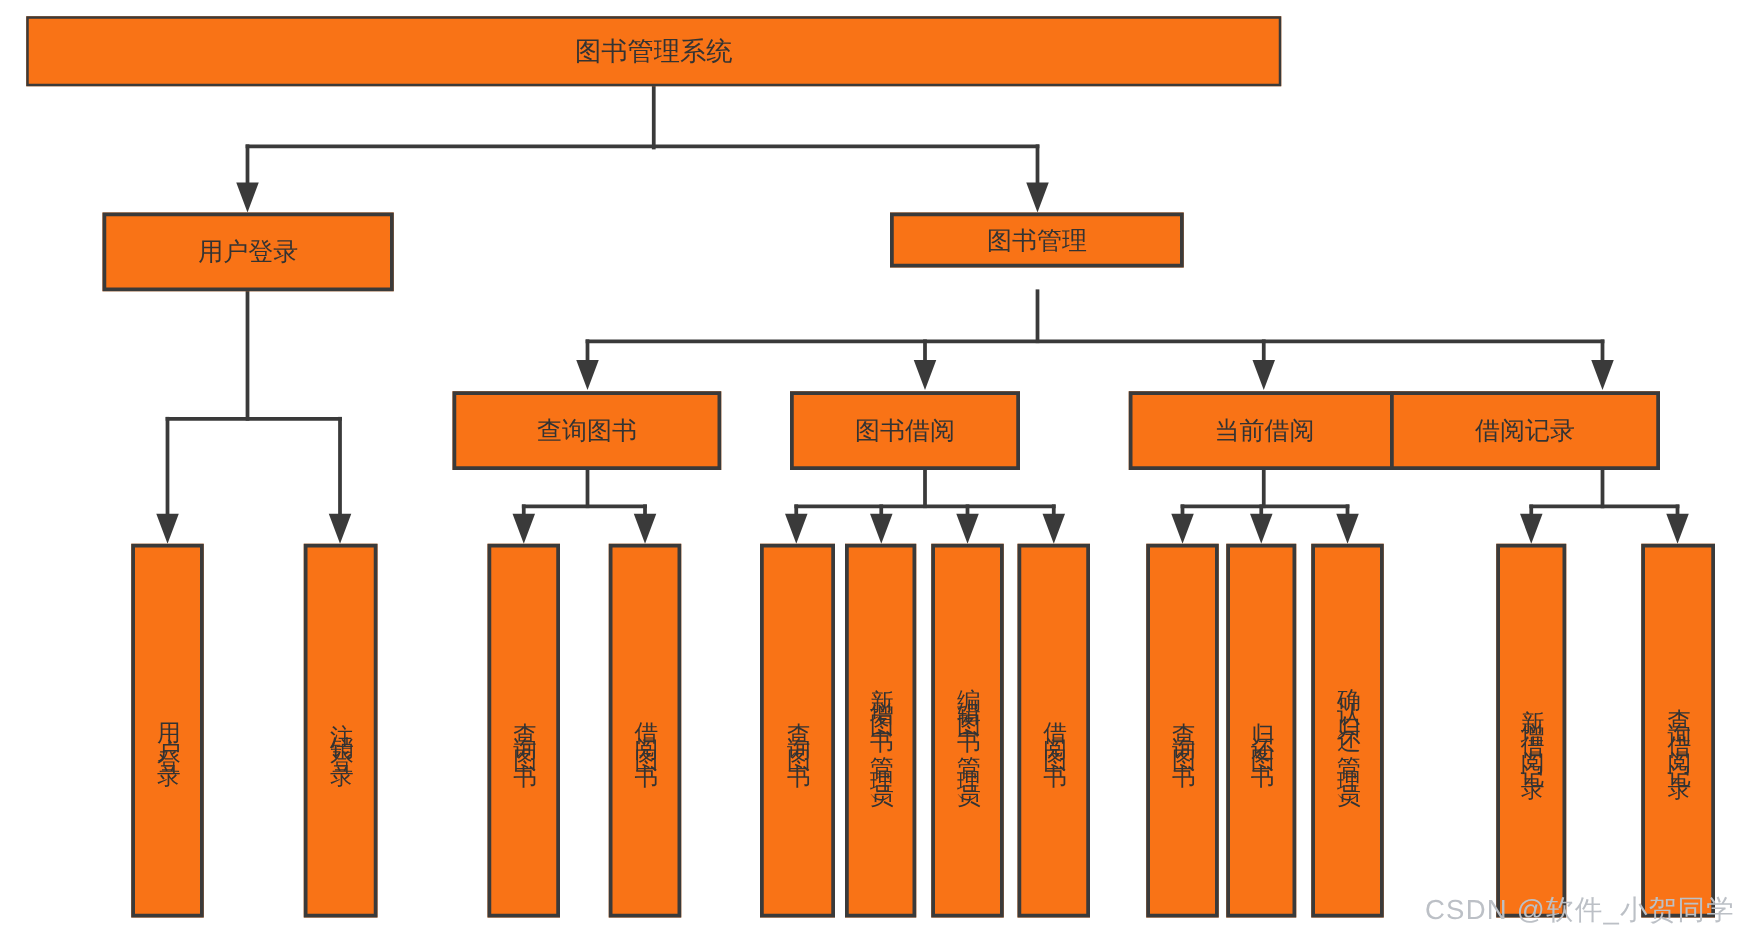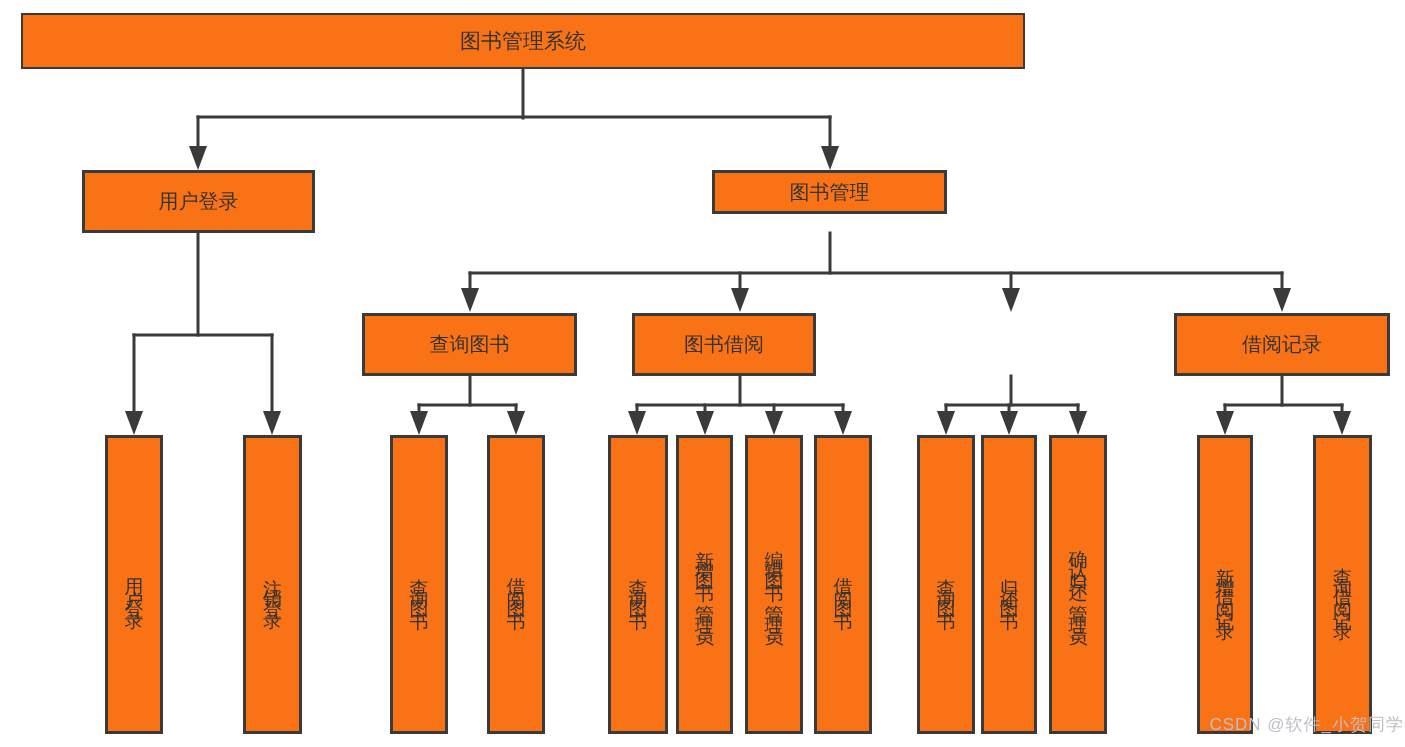--- a/index.html
+++ b/index.html
@@ -40,22 +40,22 @@
   .vtext{
     writing-mode:vertical-rl;
     text-orientation:mixed;
     font-size:19px;
     letter-spacing:11px;
     white-space:nowrap;
     color:var(--text-color);
   }
   .watermark{
     position:absolute;
-    right:1px;top:713px;
-    font-size:17px;
+    right:17px;top:713px;
+    font-size:22px;
     color:var(--watermark-color);
     letter-spacing:1px;
     z-index:5;
     user-select:none;
   }
 </style>
 </head>
 <body>
 
 <div class="canvas">
@@ -132,21 +132,24 @@
   <div class="node lv" style="left:712px;top:170px;width:235px;height:44px;">
     <span>图书管理</span>
   </div>
 
   <div class="node lv" style="left:362px;top:313px;width:215px;height:63px;">
     <span>查询图书</span>
   </div>
   <div class="node lv" style="left:632px;top:313px;width:184px;height:63px;">
     <span>图书借阅</span>
   </div>
-  <div class="node lv" style="left:1174px;top:313px;width:216px;height:63px;">
+  <div class="node lv" style="left:903px;top:313px;width:217px;height:63px;">
+    <span>当前借阅</span>
+  </div>
+  <div class="node lv" style="left:1112px;top:313px;width:216px;height:63px;">
     <span>借阅记录</span>
   </div>
 
   <div class="node leaf" style="left:105px;">
     <span class="vtext">用户登录</span>
   </div>
   <div class="node leaf" style="left:243px;width:59px;">
     <span class="vtext">注销登录</span>
   </div>
 

